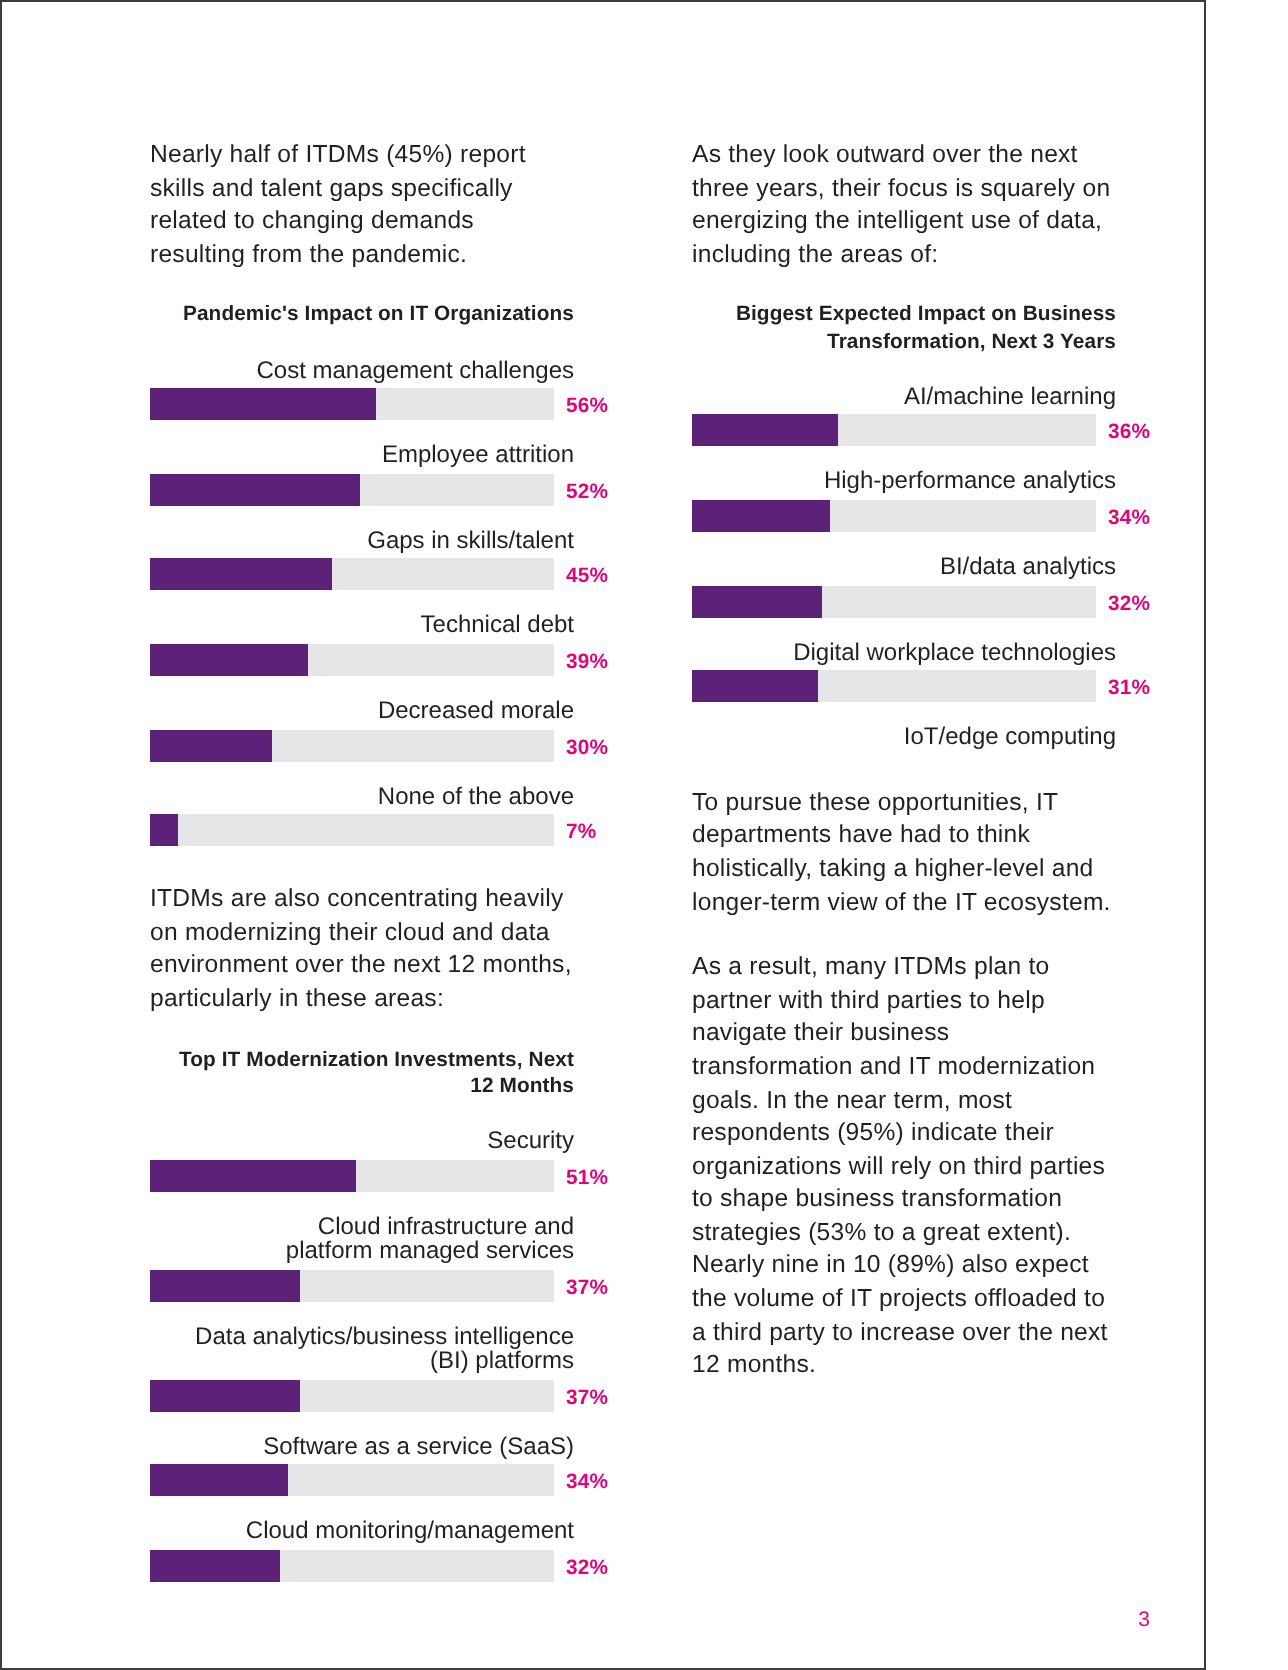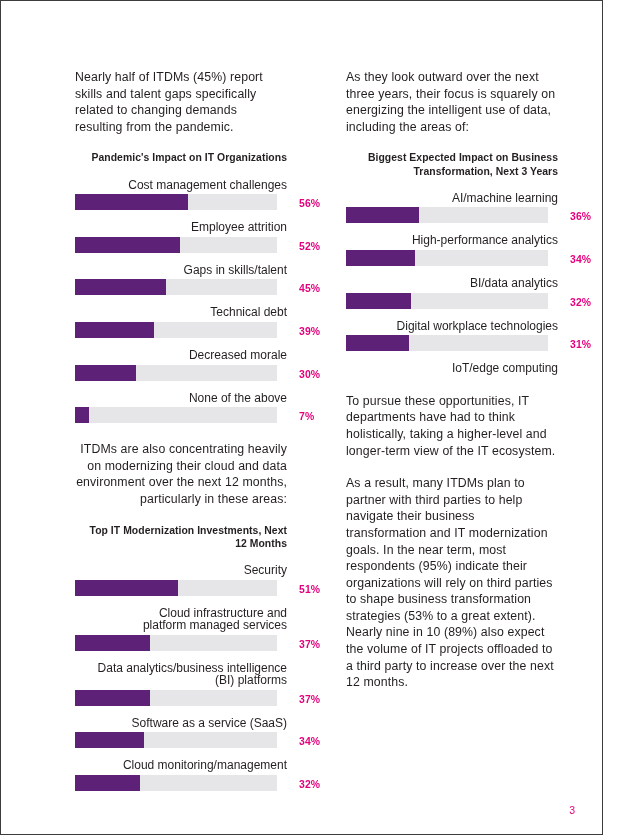--- a/index.html
+++ b/index.html
@@ -90,21 +90,20 @@
   .bar-value {
     position: absolute;
     left: 208px;
     top: 4px;
     font-family: "Liberation Sans", sans-serif;
     font-size: 10.4px;
     font-weight: bold;
     color: #e5007d;
     white-space: nowrap;
     letter-spacing: 0.01em;
-    margin-left: 16px;
   }
   .page-number {
     position: absolute;
     right: 27px;
     bottom: 18px;
     font-family: "Liberation Sans", sans-serif;
     font-size: 10.5px;
     color: #e5007d;
   }
 </style>
@@ -172,21 +171,21 @@
               <div class="bar-track-wrap">
                 <div class="bar-track">
                   <div class="bar-fill" style="width: 14.14px;"></div>
                 </div>
                 <div class="bar-value">7%</div>
               </div>
             </div>
           </div>
       </div>
 
-      <p class="body-text" style="margin-top:4px;text-align:right;">ITDMs are also concentrating heavily on modernizing their cloud and data environment over the next 12 months, particularly in these areas:</p>
+      <p class="body-text" style="margin-top:4px;">ITDMs are also concentrating heavily on modernizing their cloud and data environment over the next 12 months, particularly in these areas:</p>
 
       <div class="chart">
         <div class="chart-title">Top IT Modernization Investments,
 Next 12 Months</div>
         <div class="bars">
             <div class="bar-row">
               <div class="bar-label">Security</div>
               <div class="bar-track-wrap">
                 <div class="bar-track">
                   <div class="bar-fill" style="width: 103.02px;"></div>

